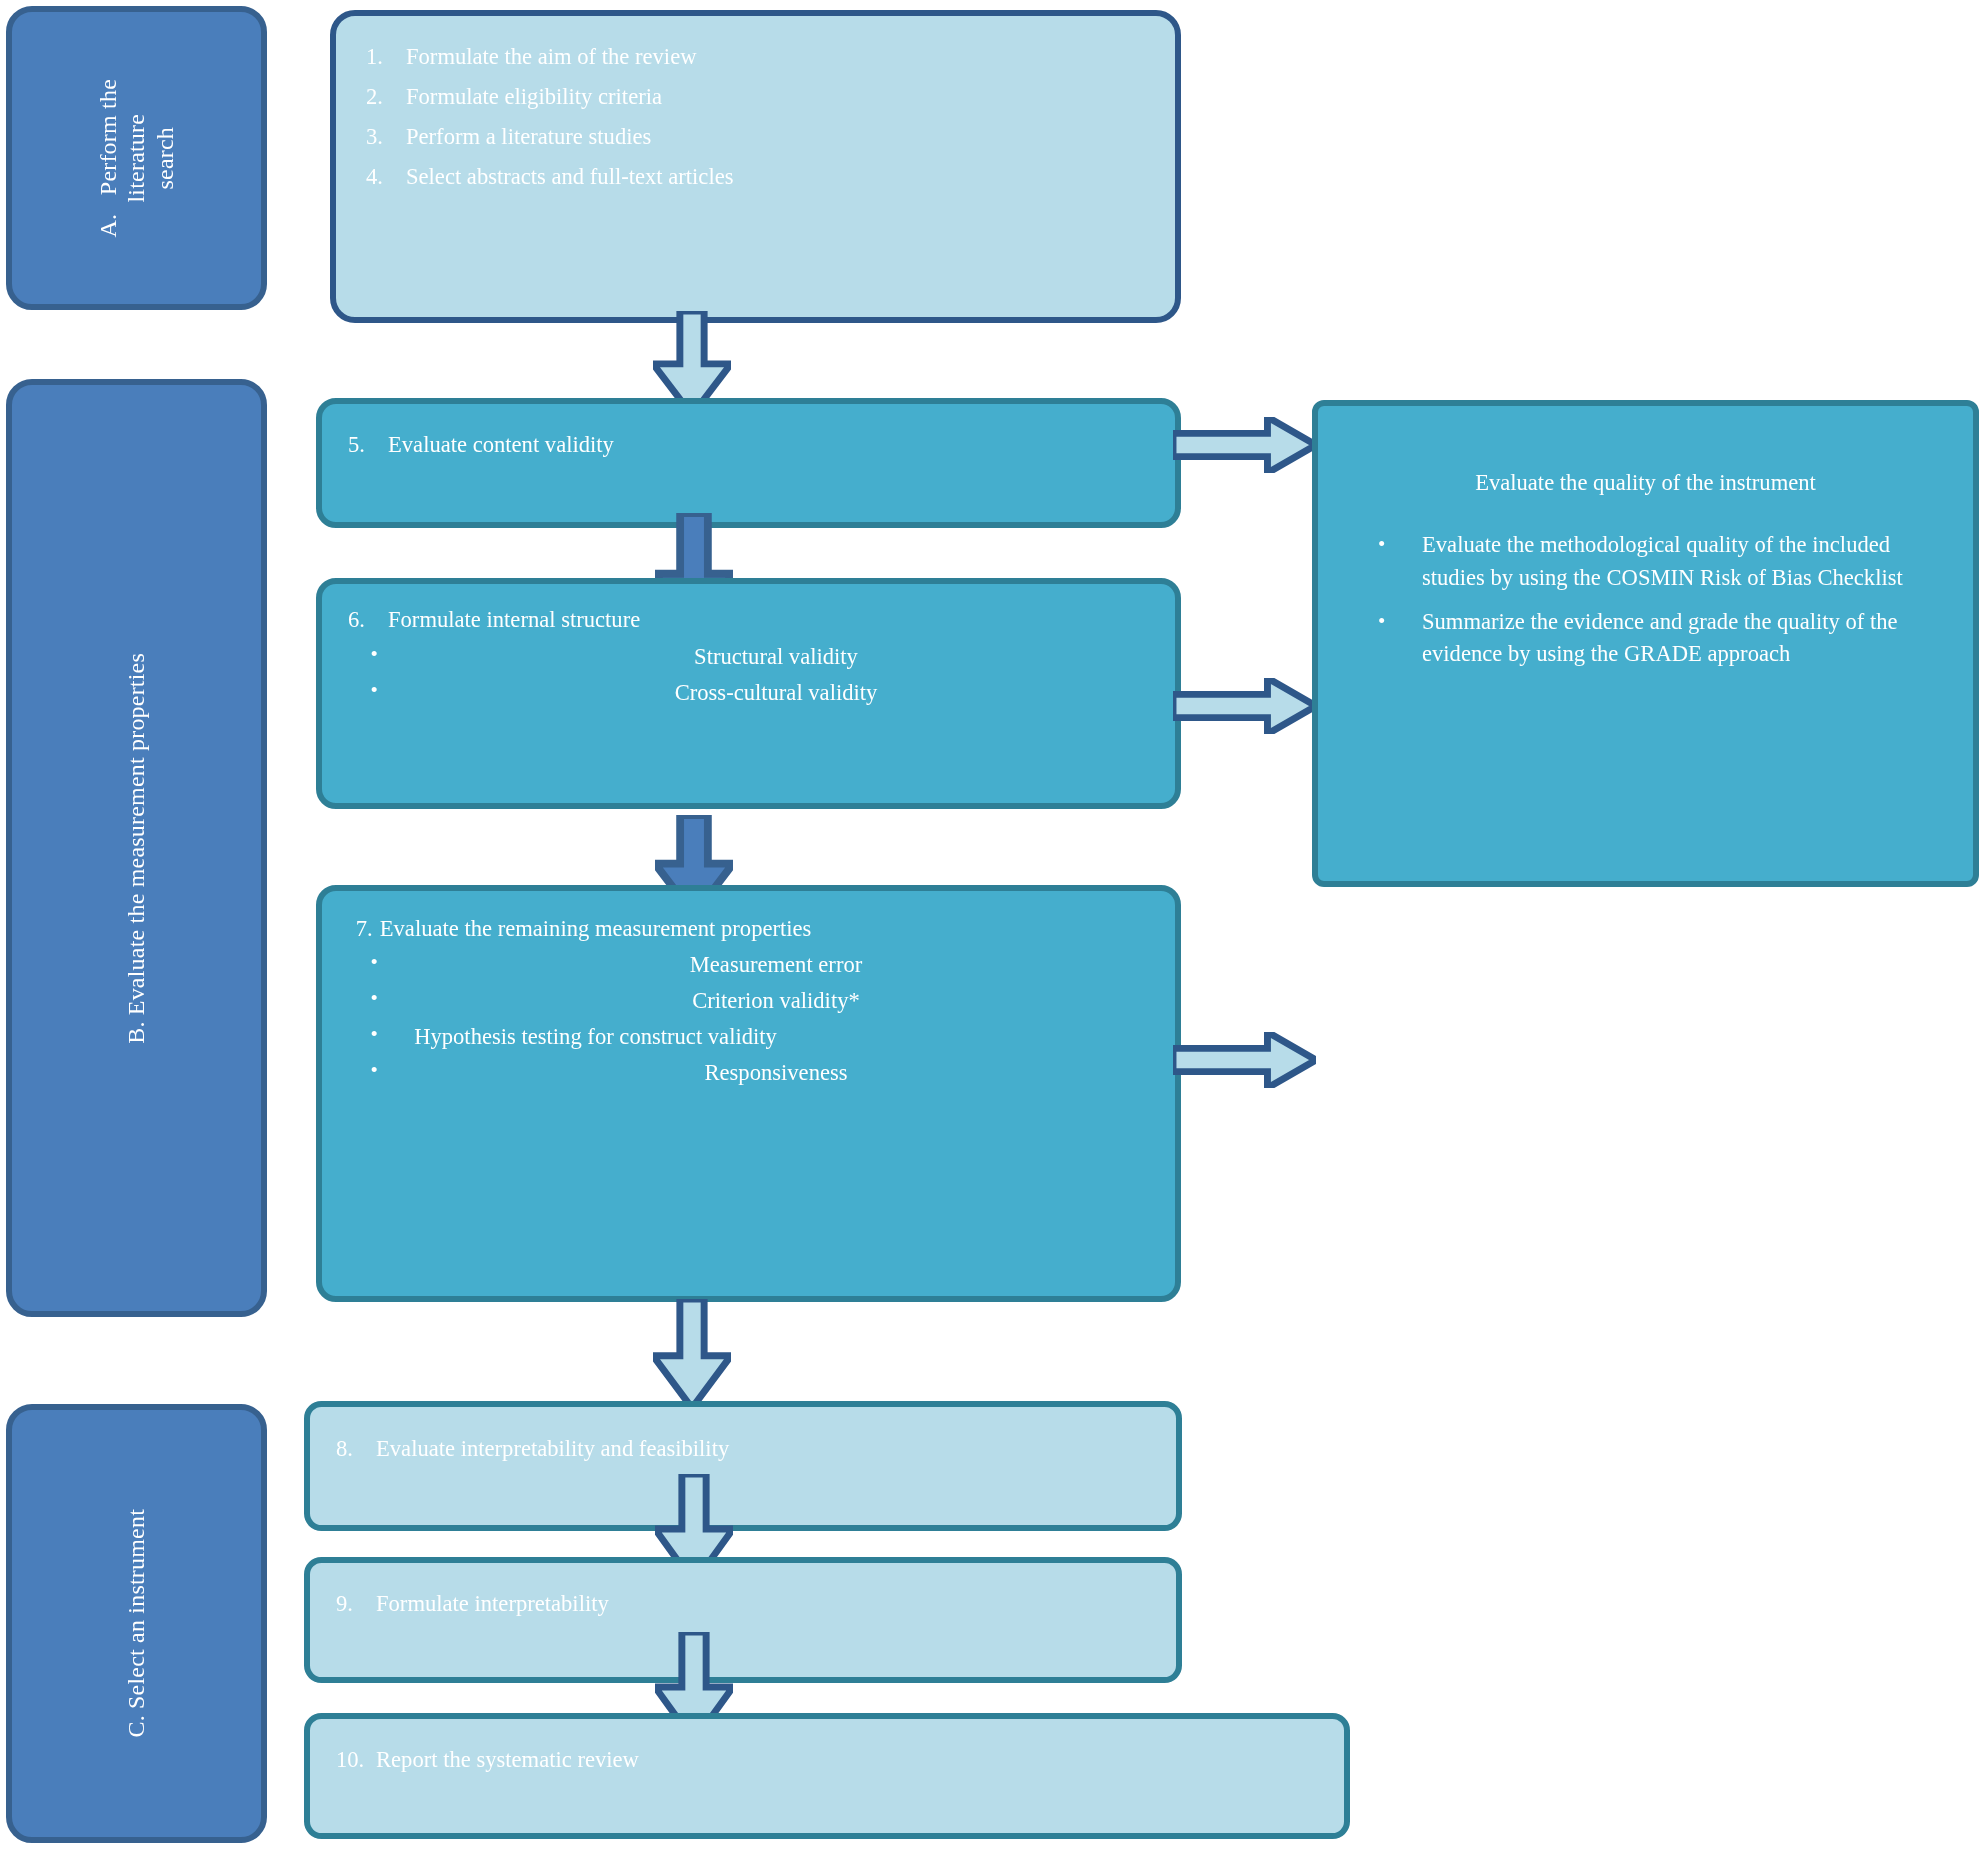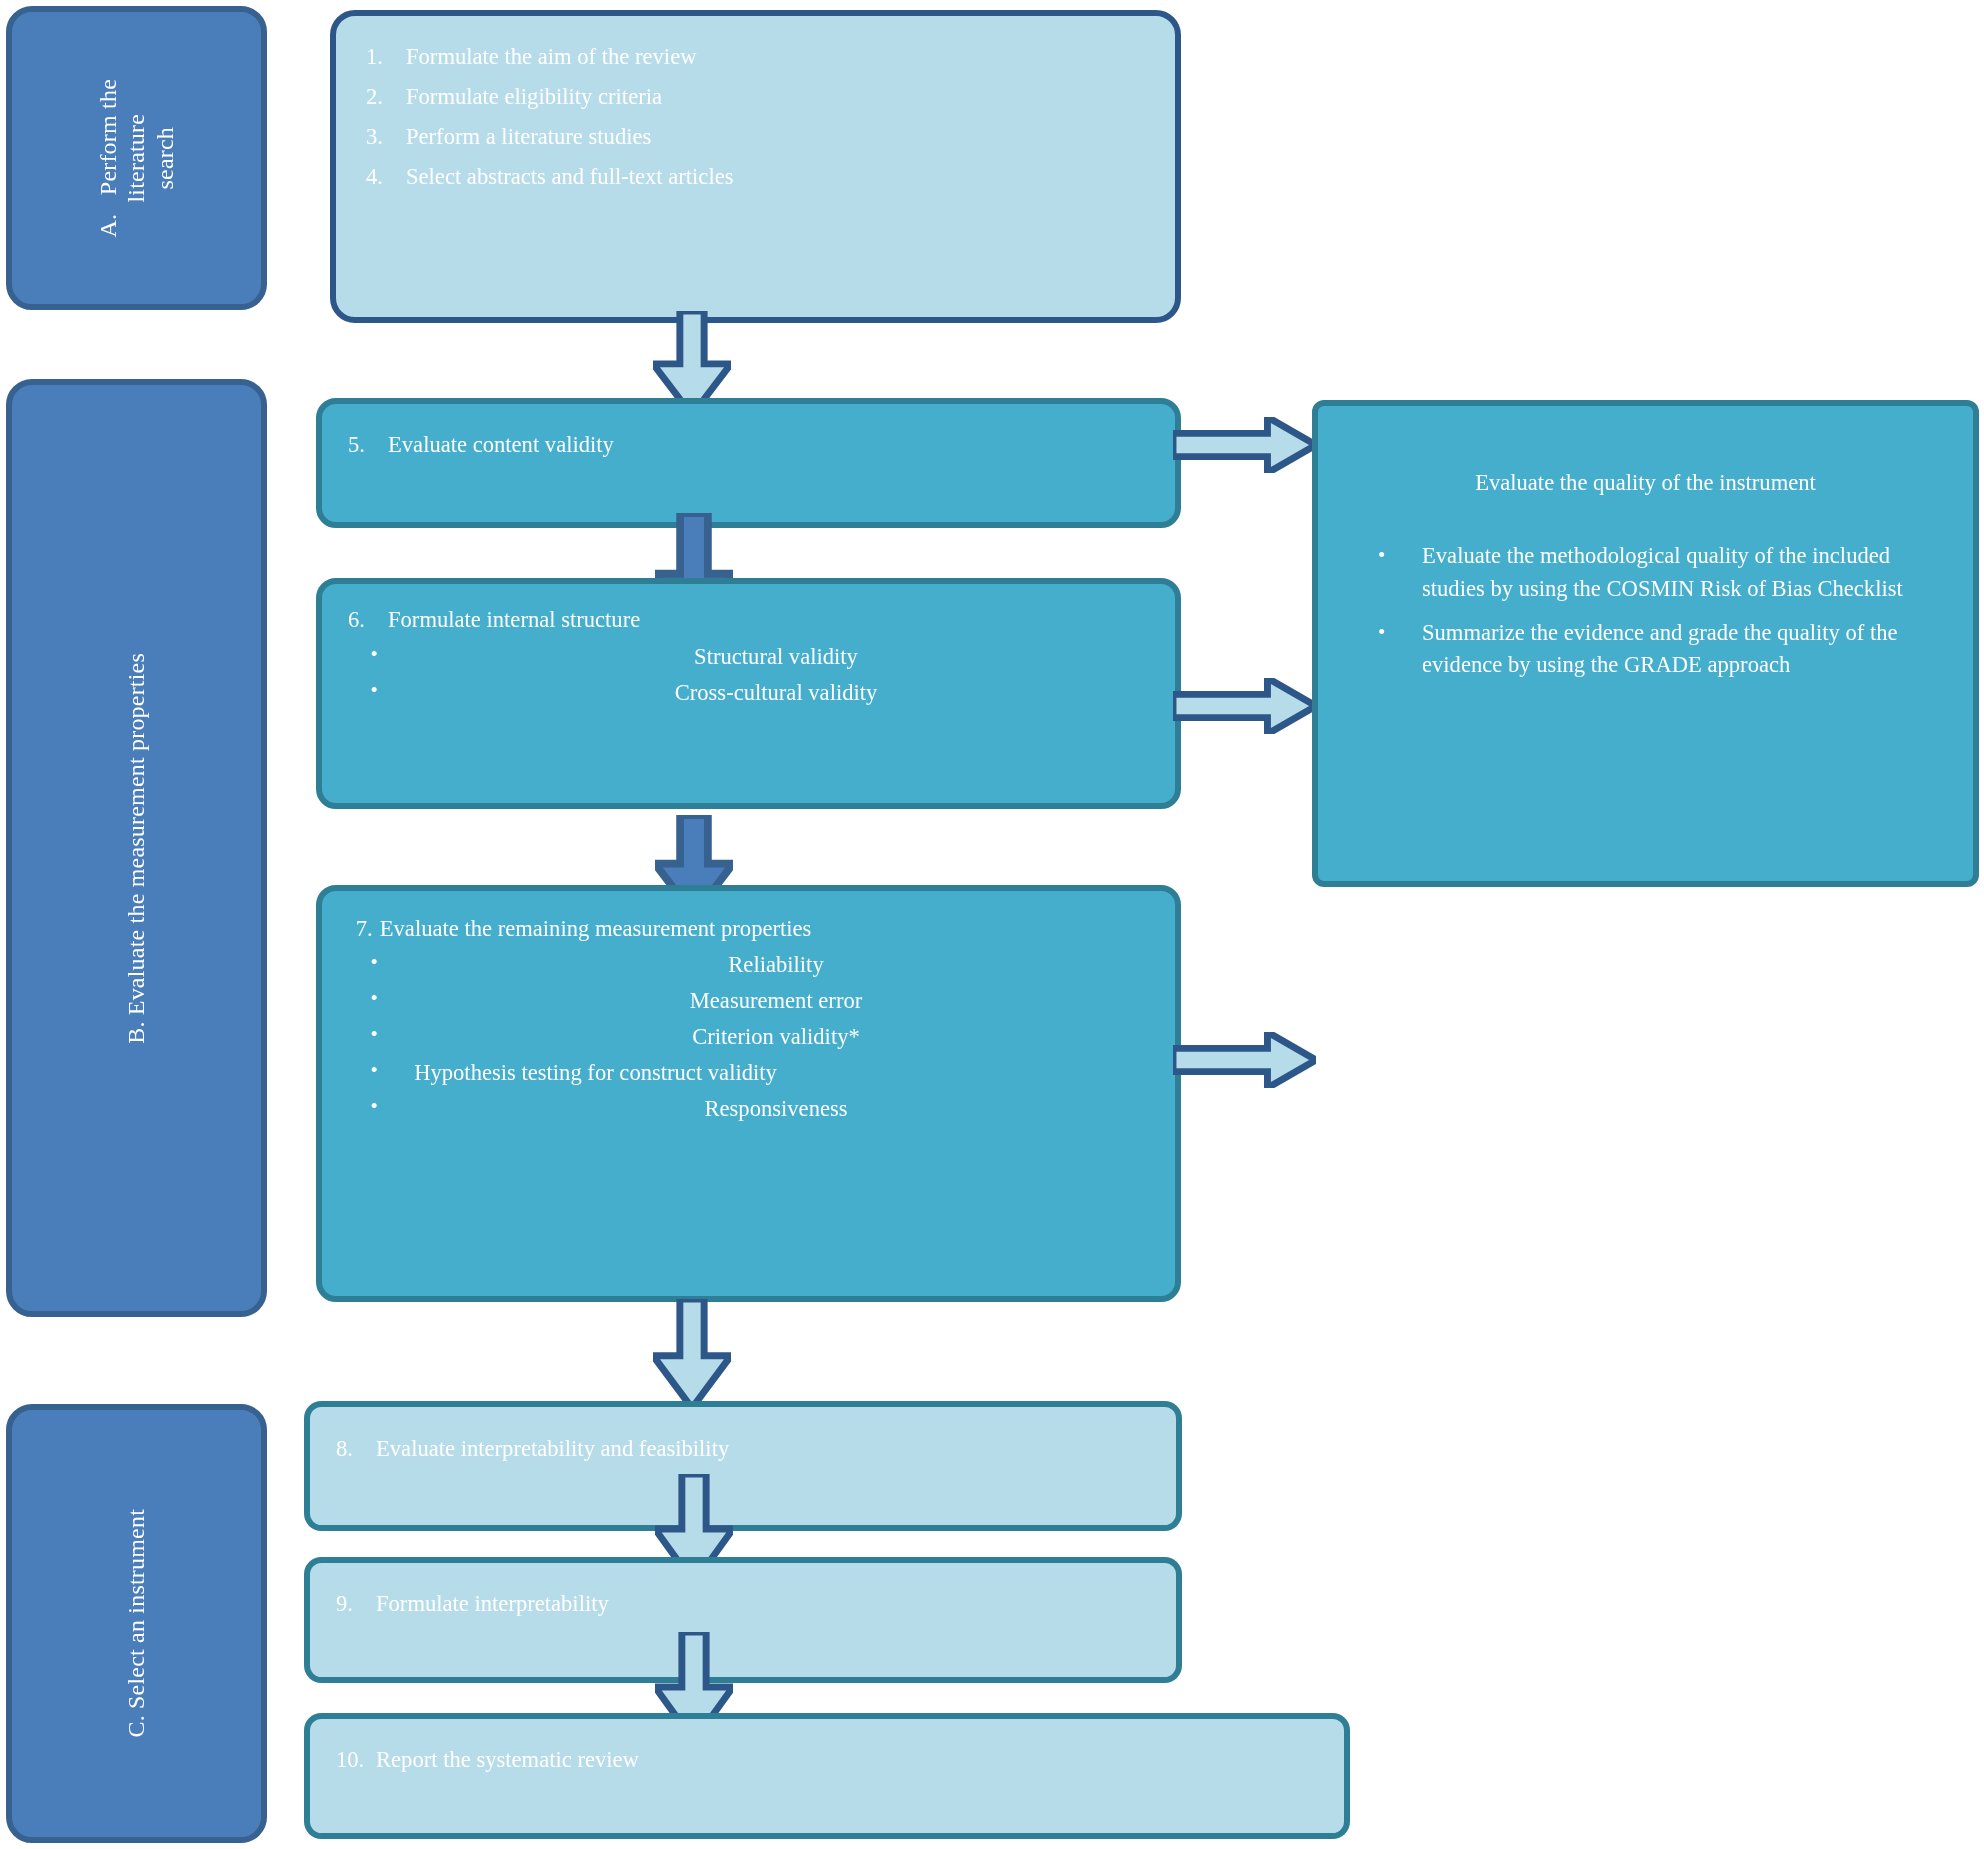--- a/index.html
+++ b/index.html
@@ -238,37 +238,36 @@
     <polygon points="58,0 122,0 122,112 180,112 90,230 0,112 58,112" fill="#4A7EBB" stroke="#37618F" stroke-width="18"></polygon>
   </svg>
 </div>
 
 <div class="box tealbox" style="left:316px; top:885px; width:865px; height:417px; padding:27px 26px 0 26px;">
   <div class="steptitle tight" style="margin-bottom:10.4px; padding-left:7.8px;">
     <span class="num">7.</span>
     <span>Evaluate the remaining measurement properties</span>
   </div>
   <ul class="bullets">
-    <li><span>Reliability</span></li>
     <li><span>Measurement error</span></li>
     <li><span>Criterion validity*</span></li>
     <li style="padding-right:361px;"><span>Hypothesis testing for construct validity</span></li>
     <li><span>Responsiveness</span></li>
   </ul>
 </div>
 
 <div class="arrow" style="left:1173px; top:1032px; width:143px; height:56px;">
   <svg viewBox="0 0 330 130" preserveAspectRatio="none">
     <polygon points="0,38 218,38 218,0 330,65 218,130 218,92 0,92" fill="#B7DCE9" stroke="#2E5789" stroke-width="16"></polygon>
   </svg>
 </div>
 
 <div class="box tealbox-big" style="left:1312px; top:400px; width:667px; height:487px; padding:65px 26px 0 26px;">
   <div class="qtitle">Evaluate the quality of the instrument</div>
-  <ul class="qbullets" style="margin-top:44px; padding-right:13px;">
+  <ul class="qbullets" style="margin-top:33px; padding-right:13px;">
     <li><span>Evaluate the methodological quality of the included studies by using the COSMIN Risk of Bias Checklist</span></li>
     <li><span>Summarize the evidence and grade the quality of the evidence by using the GRADE approach</span></li>
   </ul>
 </div>
 
 <div class="arrow" style="left:653px; top:1299px; width:78px; height:109px;">
   <svg viewBox="0 0 180 250" preserveAspectRatio="none">
     <polygon points="62,0 118,0 118,130 180,130 90,250 0,130 62,130" fill="#B7DCE9" stroke="#2E5789" stroke-width="16"></polygon>
   </svg>
 </div>

